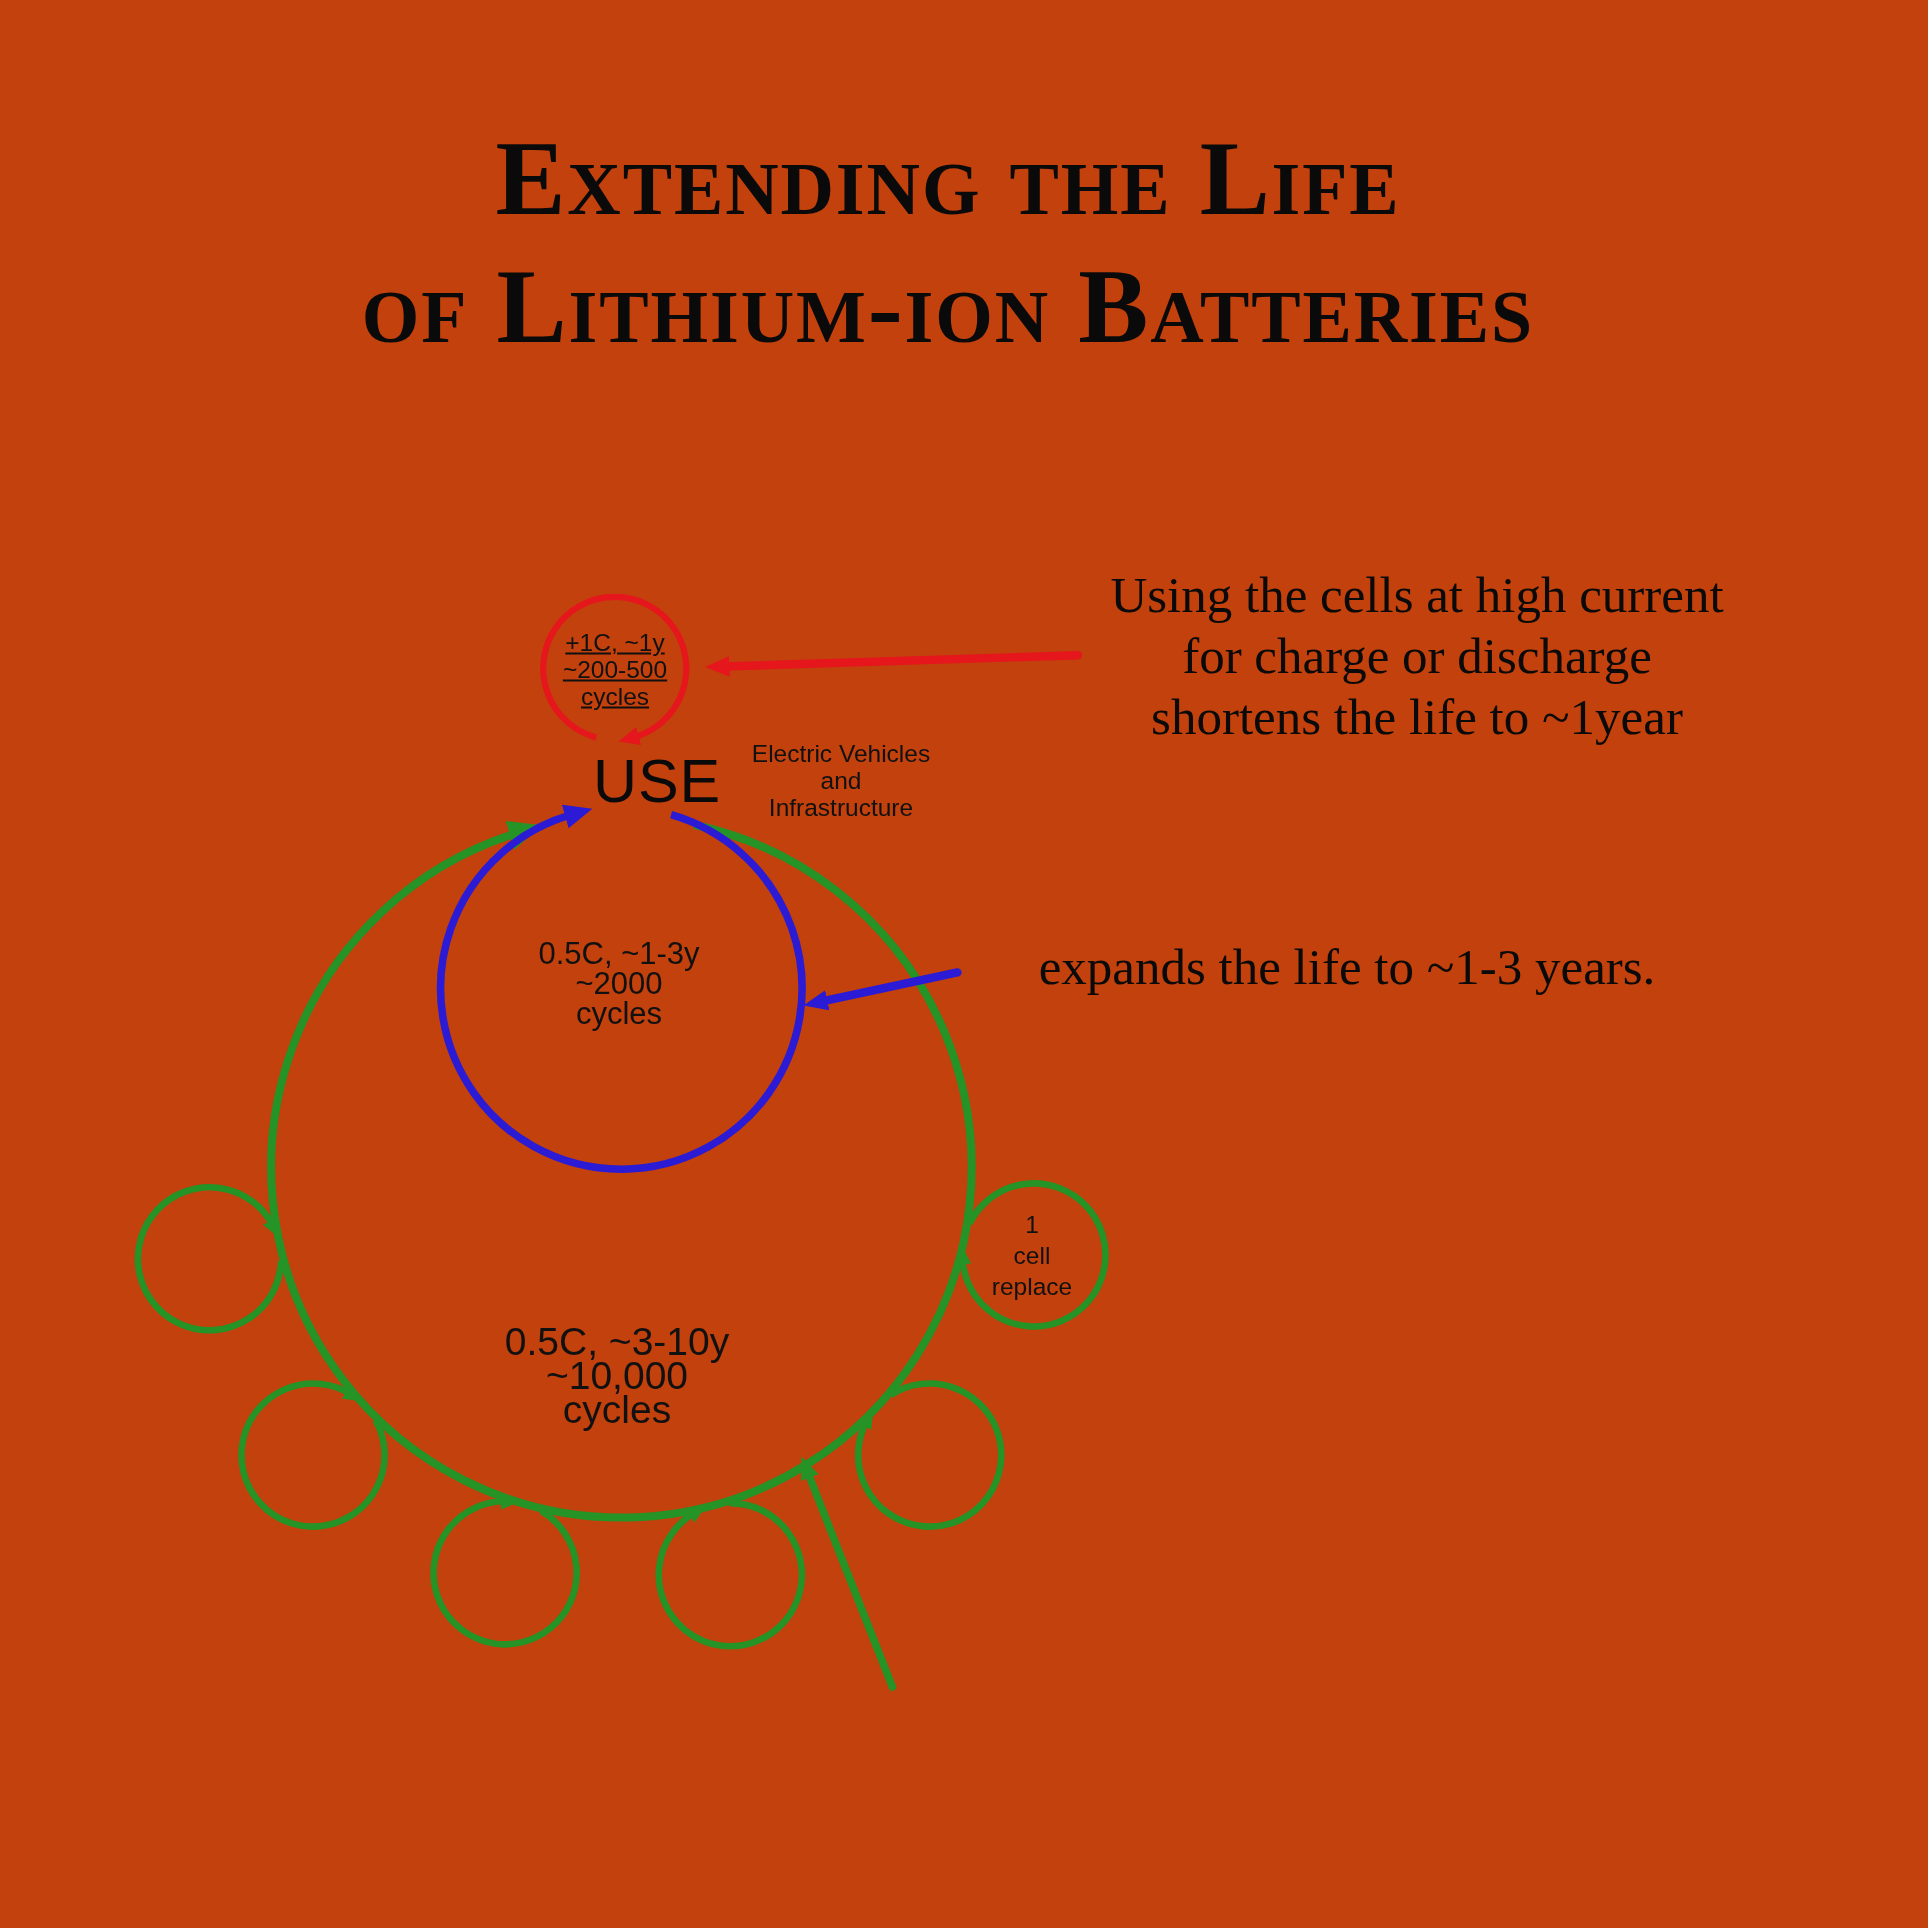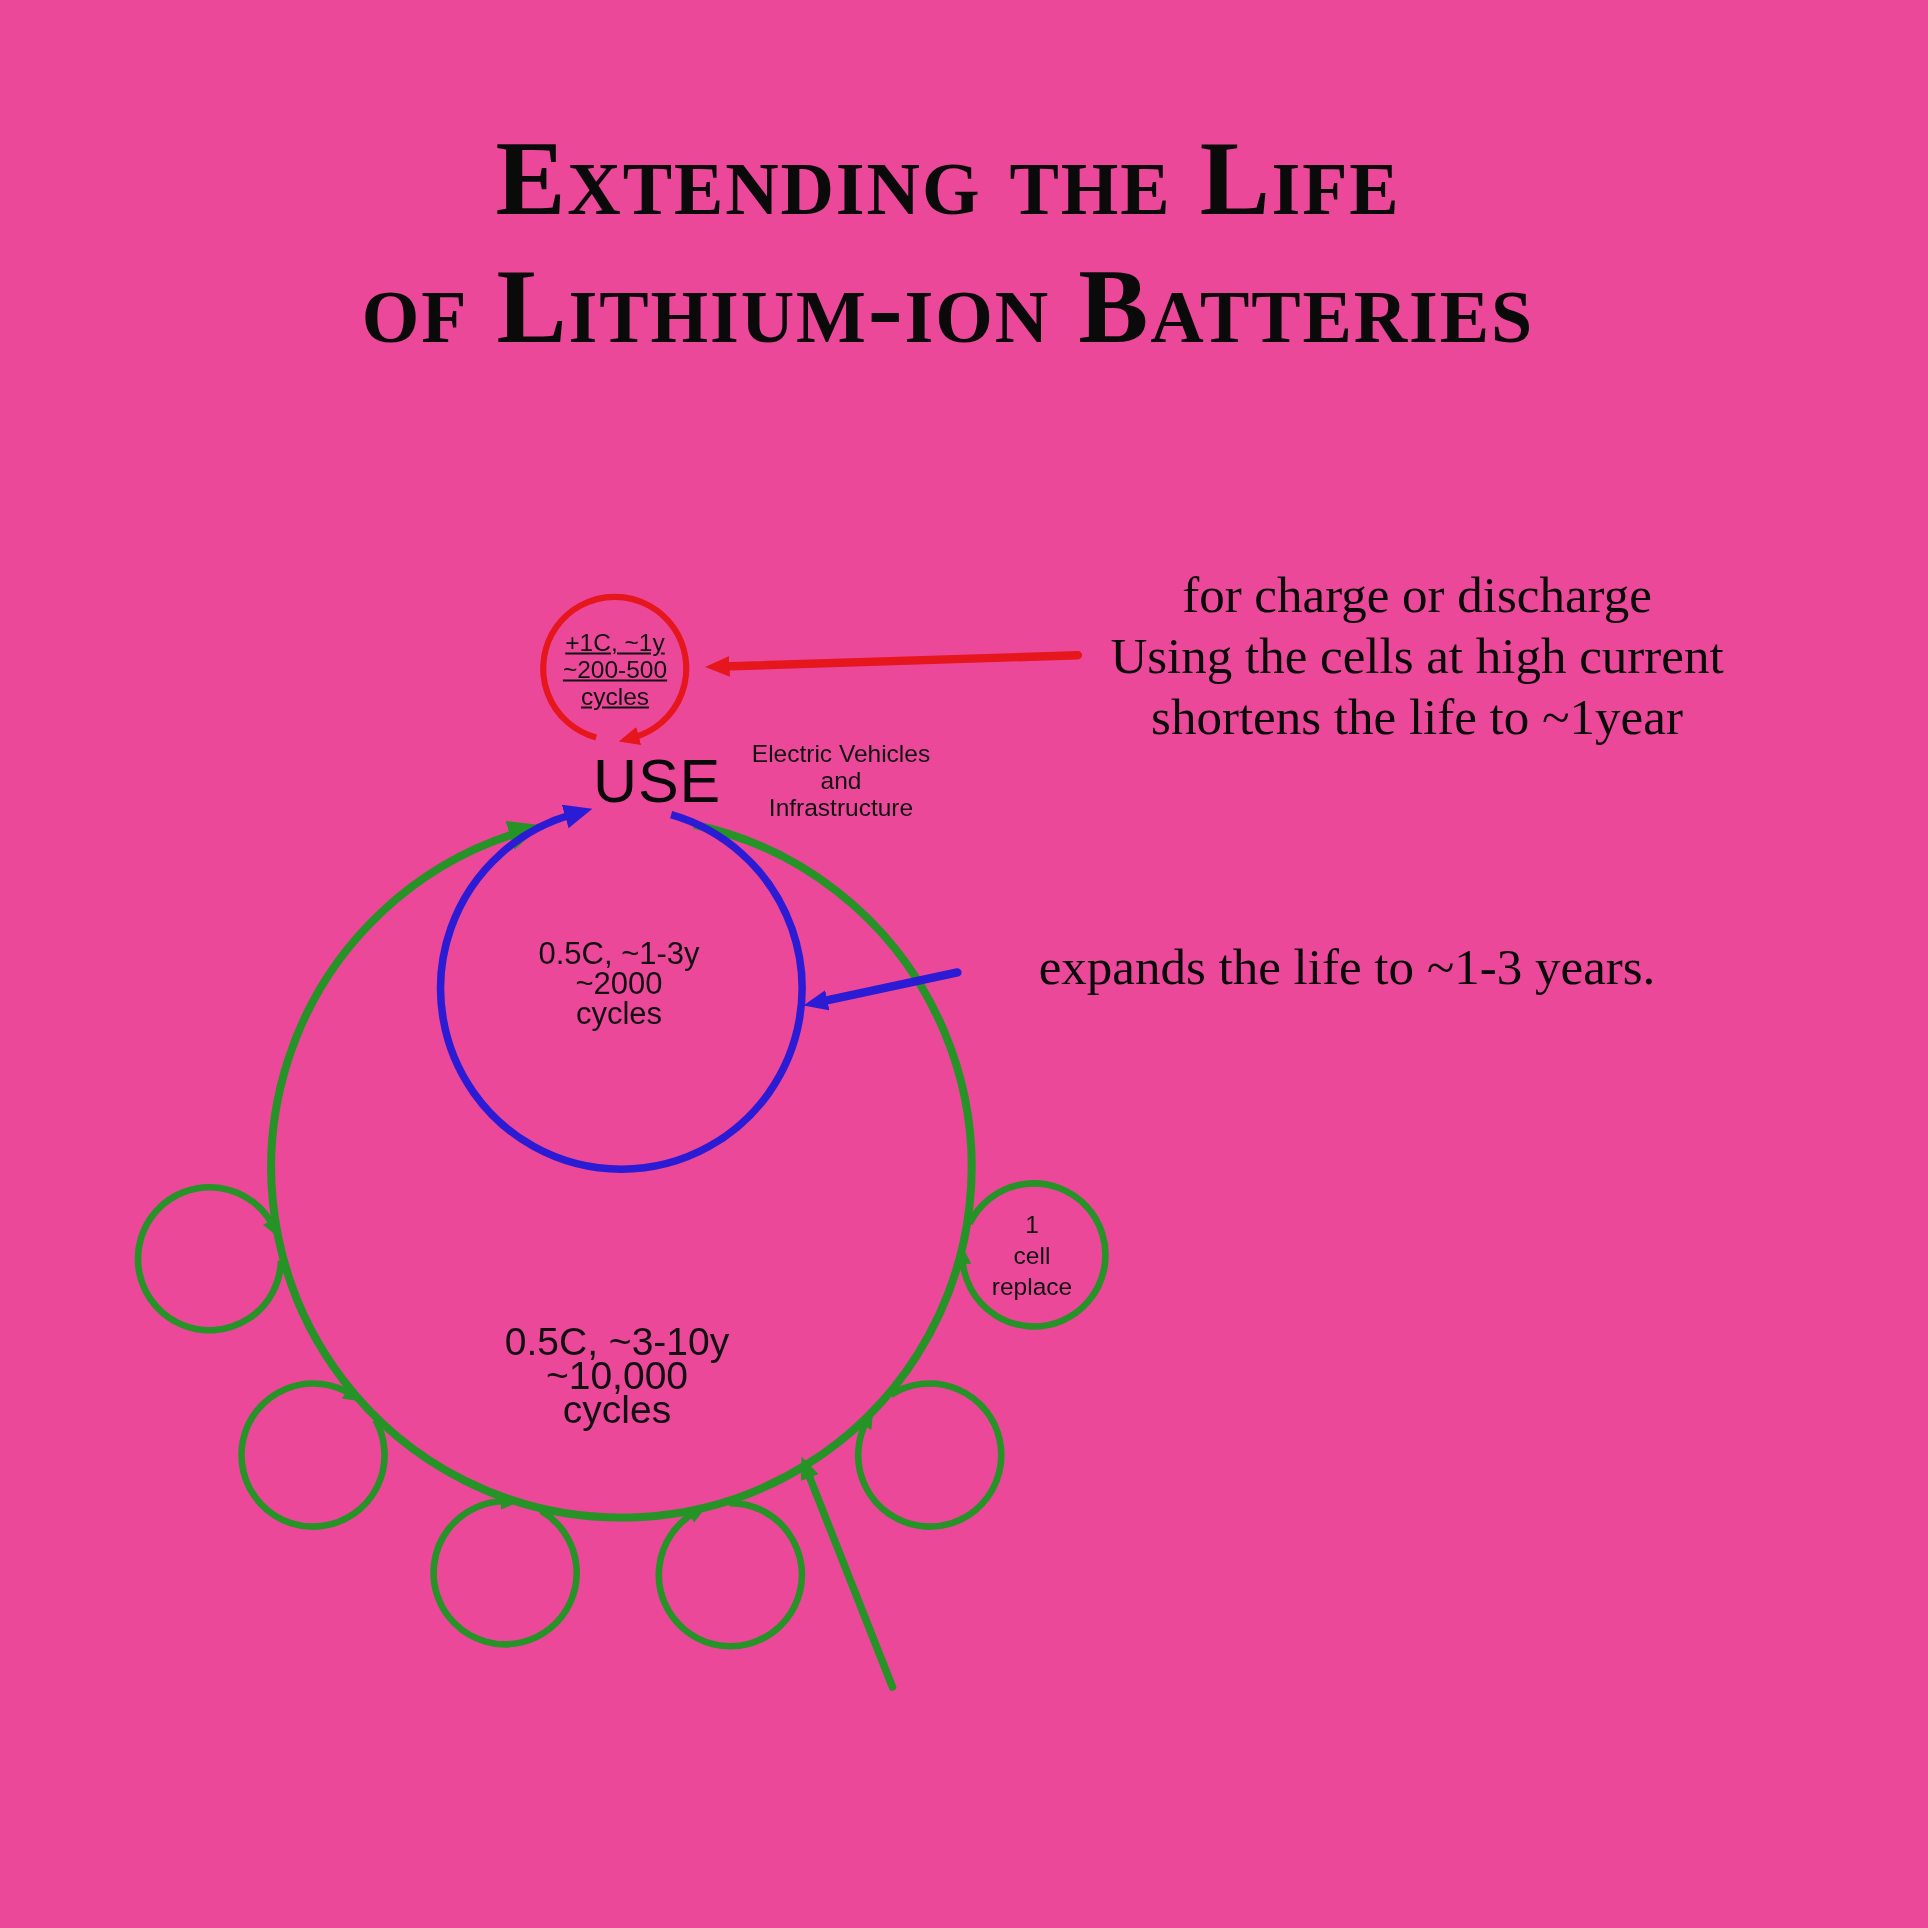--- a/index.html
+++ b/index.html
@@ -1,16 +1,16 @@
 <!DOCTYPE html>
 <html style="font-size:15px"><head>
 <meta charset="utf-8">
 <style>
   html,body{margin:0;padding:0;background:#ffffff;}
-  .page{position:relative;width:1928px;height:1928px;background:#ec4899;overflow:hidden;
+  .page{position:relative;width:1928px;height:1928px;background:#c2410c;overflow:hidden;
         font-family:"Liberation Sans",sans-serif;color:#000;}
   svg.diagram{position:absolute;left:0;top:0;}
   .abs{position:absolute;transform:translate(-50%,-50%);text-align:center;white-space:nowrap;}
   .title{font-family:"Liberation Serif",serif;font-variant:small-caps;font-weight:bold;
          font-size:105px;line-height:128px;letter-spacing:1.9px;color:#0a0a0a;
          position:absolute;left:948px;top:115px;transform:translateX(-50%);text-align:center;white-space:nowrap;}
   .use{font-size:61px;letter-spacing:0.9px;color:#0a0a0a;margin-left:37px;}
   .cyc{font-size:24.5px;line-height:27px;color:#111;}
   .cyc-med{font-size:31px;line-height:30px;color:#111;}
   .cyc-long{font-size:39px;line-height:34px;color:#111;}
@@ -97,22 +97,22 @@
     <div>cycles</div>
   </div>
 
   <div class="abs cyc-rep" style="left:1032px;top:1255px;">
     <div>1</div>
     <div>cell</div>
     <div>replace</div>
   </div>
 
   <div class="abs note" style="left:1417px;top:656px;">
+    <div>Using the cells at high current</div>
     <div>for charge or discharge</div>
-    <div>Using the cells at high current</div>
     <div>shortens the life to ~1year</div>
   </div>
 
   <div class="abs note" style="left:1347px;top:967px;">
     <div>expands the life to ~1-3 years.</div>
   </div>
 
   <div class="abs note" style="left:1135px;top:1750px;">
   </div>
 

